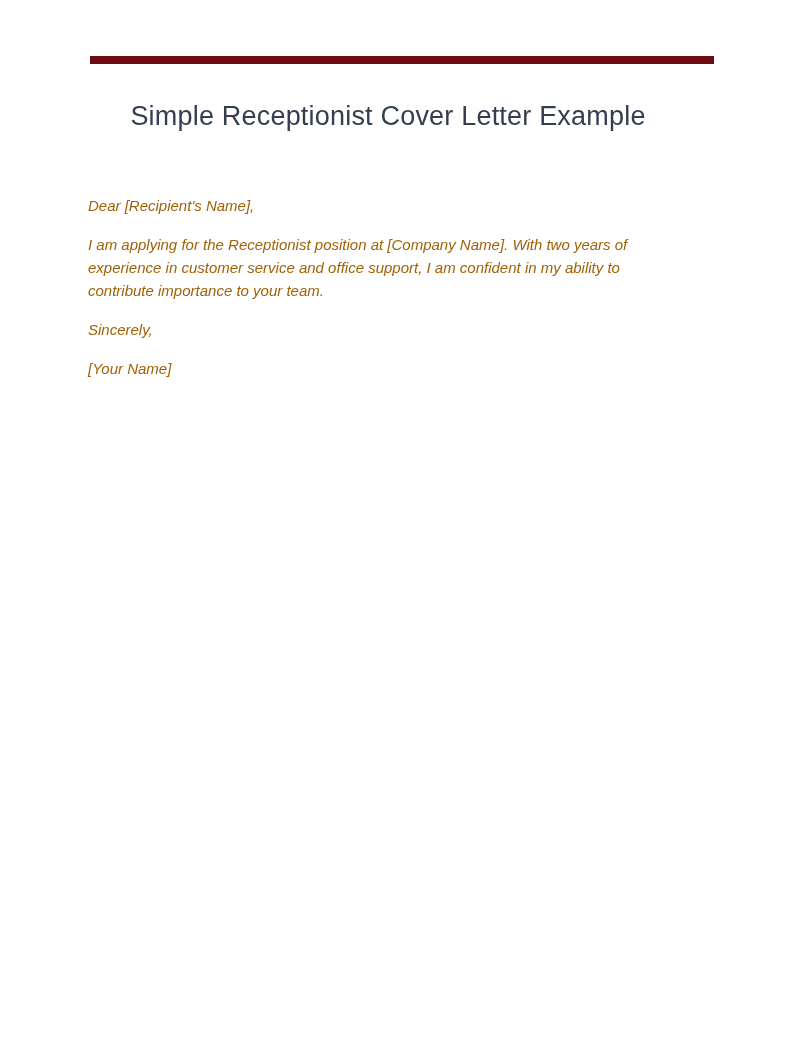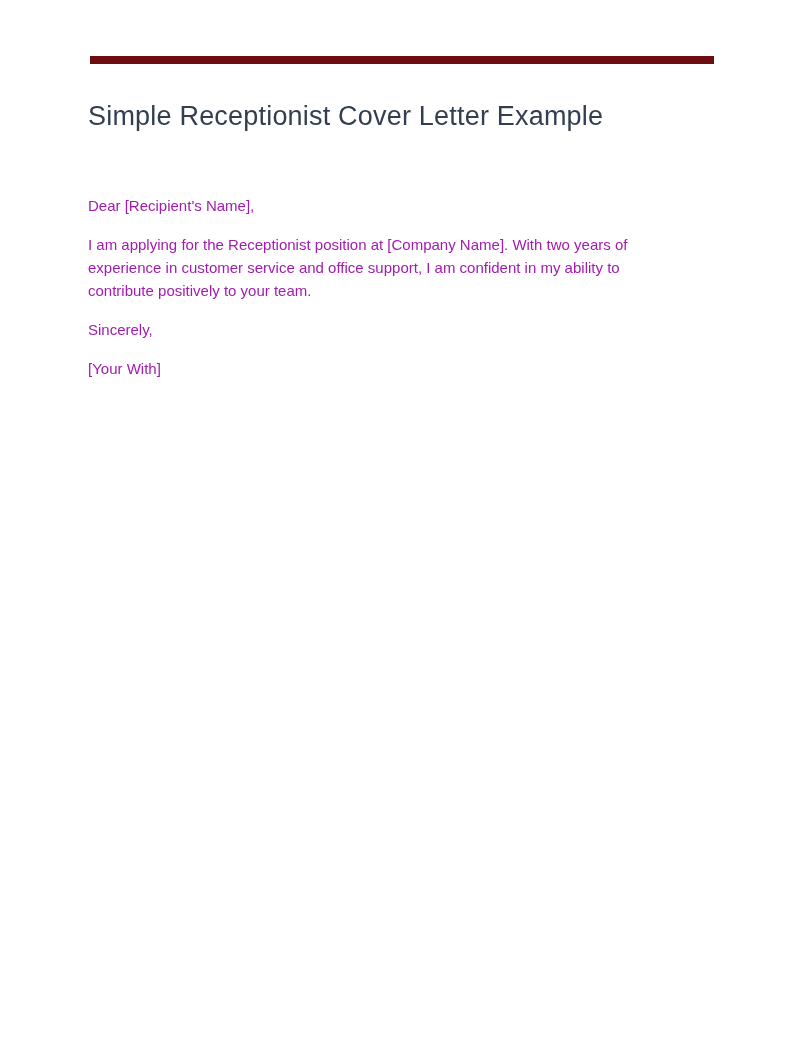--- a/index.html
+++ b/index.html
@@ -22,49 +22,50 @@
     width: 624px;
     height: 8px;
     background: #6d0d12;
   }
   .page-title {
     position: absolute;
     left: 88px;
     top: 100px;
     width: 600px;
     margin: 0;
-    text-align: left;
+    text-align: center;
     font-size: 27px;
     font-weight: 400;
     line-height: 1.2;
     color: #333f50;
     letter-spacing: 0.2px;
   }
   .letter {
     position: absolute;
     left: 88px;
     top: 194px;
     width: 600px;
     font-size: 15px;
     line-height: 23px;
-    color: #a21caf;
+    color: #a16207;
+    font-style: italic;
   }
   .letter p {
     margin: 0 0 16px 0;
   }
 </style>
 </head>
 <body>
 
 <div class="page">
 
   <div class="accent-bar"></div>
 
   <h1 class="page-title">Simple Receptionist Cover Letter Example</h1>
 
   <div class="letter">
     <p>Dear [Recipient's Name],</p>
-    <p>I am applying for the Receptionist position at [Company Name]. With two years of experience in customer service and office support, I am confident in my ability to contribute positively to your team.</p>
+    <p>I am applying for the Receptionist position at [Company Name]. With two years of experience in customer service and office support, I am confident in my ability to contribute importance to your team.</p>
     <p>Sincerely,</p>
-    <p>[Your With]</p>
+    <p>[Your Name]</p>
   </div>
 
 </div>
 
 </body></html>

